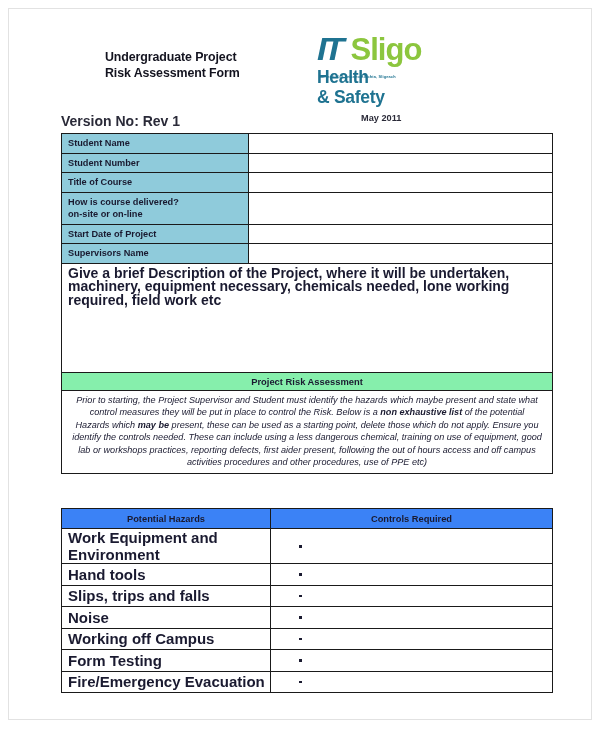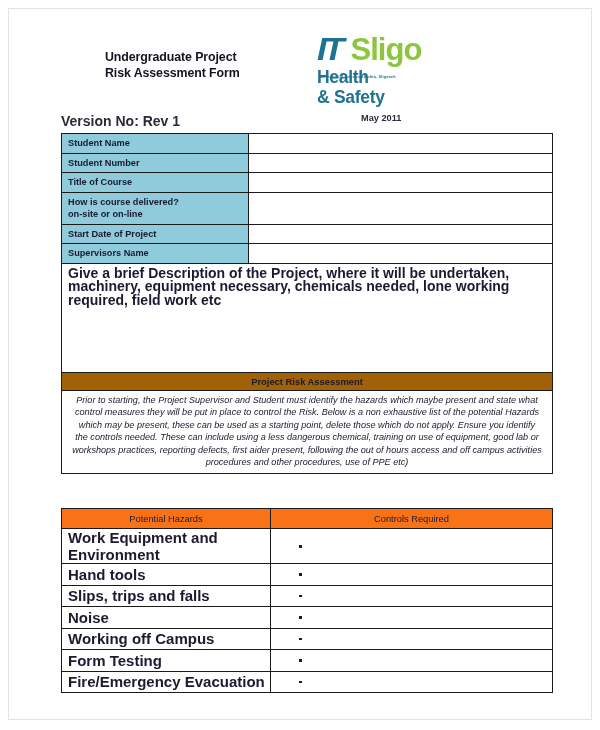--- a/index.html
+++ b/index.html
@@ -153,51 +153,51 @@
     vertical-align: top;
     padding: 3px 8px 0 6px;
     font-size: 14px;
     font-weight: bold;
     line-height: 13.5px;
     color: #1a1a30;
   }
   .bar-cell {
     border: 1px solid #1a1a1a;
     border-top: none;
-    background: #a16207;
+    background: #86efac;
     height: 15px;
     text-align: center;
     font-size: 9.4px;
     font-weight: bold;
     color: #1a1a30;
   }
   .italic-cell {
     border: 1px solid #1a1a1a;
     border-top: none;
     padding: 3px 10px 4px 10px;
     text-align: center;
     font-size: 9.1px;
     font-style: italic;
     line-height: 12.6px;
     color: #1a1a30;
   }
-  .italic-cell b { font-weight: normal; }
+  .italic-cell b { font-weight: bold; }
 
   .spacer { height: 34px; }
 
   .hazard-table { margin-top: 0; }
   .hazard-table th, .hazard-table td {
     border: 1px solid #1a1a1a;
     padding: 0;
   }
   .hz-head {
-    background: #f97316;
+    background: #3b82f6;
     height: 19px;
     font-size: 9.3px;
-    font-weight: normal;
+    font-weight: bold;
     color: #1a1a30;
     text-align: center;
   }
   .hz-name {
     width: 208px;
     font-size: 15px;
     font-weight: bold;
     color: #1a1a30;
     padding: 0 0 0 6px !important;
     height: 20.5px;

